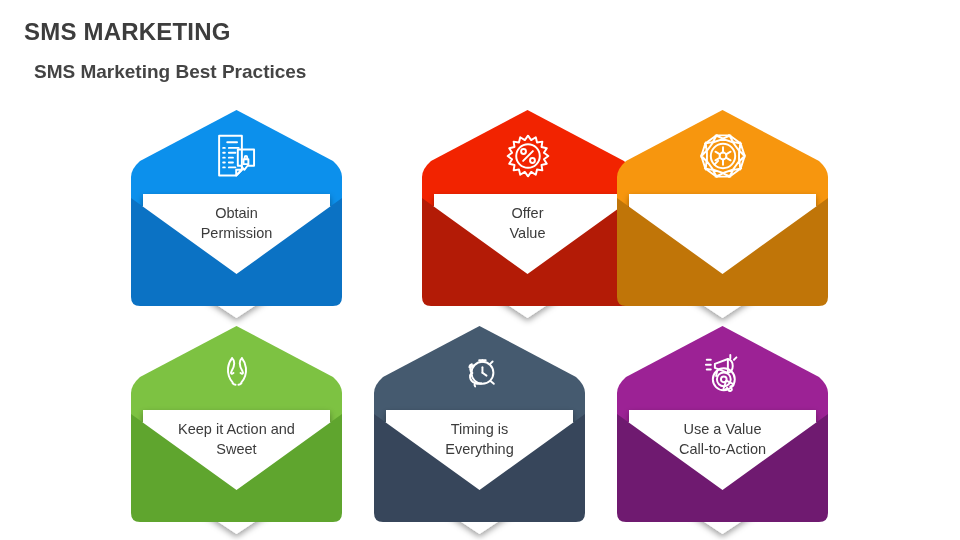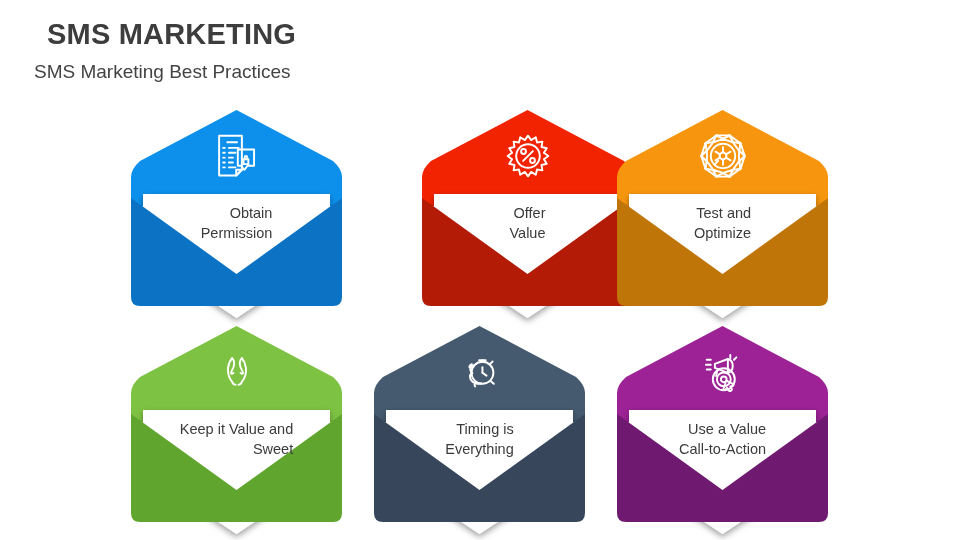--- a/index.html
+++ b/index.html
@@ -12,34 +12,34 @@
     height: 540px;
     position: relative;
     overflow: hidden;
     font-family: "Liberation Sans", sans-serif;
     -webkit-font-smoothing: antialiased;
   }
 
   
   #slide-title {
     position: absolute;
-    left: 47px;
+    left: 24px;
     top: 18px;
-    font-size: 29px;
+    font-size: 24px;
     font-weight: bold;
     letter-spacing: 0.2px;
     color: #3d3d3d;
     white-space: nowrap;
   }
   #slide-subtitle {
     position: absolute;
     left: 34px;
     top: 61px;
     font-size: 19px;
-    font-weight: normal;
+    font-weight: bold;
     color: #444444;
     white-space: nowrap;
   }
 
   
   #card-grid {
     position: absolute;
     left: 0;
     top: 0;
     width: 960px;
@@ -82,21 +82,21 @@
   .card-label {
     position: absolute;
     left: 14px;
     width: 183px;
     top: 86px;
     height: 54px;
     display: flex;
     flex-direction: column;
     align-items: center;
     justify-content: center;
-    text-align: right;
+    text-align: center;
     font-size: 14.5px;
     line-height: 20px;
     color: #3b3b3b;
     white-space: pre-line;
   }
 </style>
 </head>
 <body style="background: rgb(255, 255, 255);">
 
 <div>
@@ -172,22 +172,20 @@
         <circle fill="none" stroke="#ffffff" stroke-width="2.4" stroke-linecap="round" stroke-linejoin="round" cx="32" cy="32" r="4.2"></circle>
         <path fill="none" stroke="#ffffff" stroke-width="2.4" stroke-linecap="round" stroke-linejoin="round" d="M32 27.8 v-6.5"></path>
         <path fill="none" stroke="#ffffff" stroke-width="2.4" stroke-linecap="round" stroke-linejoin="round" d="M28.3 30 l-5.6 -3.3"></path>
         <path fill="none" stroke="#ffffff" stroke-width="2.4" stroke-linecap="round" stroke-linejoin="round" d="M28.3 34 l-5.6 3.3"></path>
         <path fill="none" stroke="#ffffff" stroke-width="2.4" stroke-linecap="round" stroke-linejoin="round" d="M35.7 30 l5.6 -3.3"></path>
         <path fill="none" stroke="#ffffff" stroke-width="2.4" stroke-linecap="round" stroke-linejoin="round" d="M35.7 34 l5.6 3.3"></path>
         <path fill="none" stroke="#ffffff" stroke-width="2.4" stroke-linecap="round" stroke-linejoin="round" d="M32 36.2 v6.5"></path>
         <path fill="none" stroke="#ffffff" stroke-width="2.4" stroke-linecap="round" stroke-linejoin="round" d="M26 38 l-4.5 4.5"></path>
         </svg>
      </div>
-      <div class="card-label">Test and
-Optimize</div>
     </div>
     <div class="env-card" style="left: 131px; top: 326px;">
   <svg class="card-svg" viewBox="0 0 211 196" xmlns="http://www.w3.org/2000/svg">
     <defs>
       <filter id="sh_g_keep-it-short-and-sweet" x="-30%" y="-30%" width="160%" height="160%">
         <feDropShadow dx="0" dy="3" stdDeviation="3.2" flood-color="#000000" flood-opacity="0.38"></feDropShadow>
       </filter>
     </defs>
     <path d="M 105.5 0 L 202 51 Q 211 59 211 67 L 211 96 L 0 96 L 0 67 Q 0 59 9 51 Z" fill="#7DC242"></path>
     <path d="M 12 84 L 199 84 L 199 146 L 105.5 208 L 12 146 Z" fill="#ffffff" filter="url(#sh_g_keep-it-short-and-sweet)"></path>
@@ -196,21 +194,21 @@
       <div class="card-icon">
        <svg viewBox="0 0 64 64" xmlns="http://www.w3.org/2000/svg">
         <path fill="none" stroke="#ffffff" stroke-width="2.4" stroke-linecap="round" stroke-linejoin="round" d="M26 15 c-2.5 3 -4.5 7.5 -5 12 c-0.4 3.6 0 7 1 10 c1 3 2.6 5.8 4.6 7.8"></path>
         <path fill="none" stroke="#ffffff" stroke-width="2.4" stroke-linecap="round" stroke-linejoin="round" d="M26 15 c1.6 1.4 2.6 3.6 2.6 6.2 c0 4 -1.6 7 -3.2 9.6 c-0.8 1.3 -1.1 2.3 -0.3 3 c0.8 0.7 1.9 0.2 2.6 -0.6"></path>
         <path fill="none" stroke="#ffffff" stroke-width="2.4" stroke-linecap="round" stroke-linejoin="round" d="M26.6 45.8 c1.2 1.2 2.4 1.8 3.6 1.8"></path>
         <path fill="none" stroke="#ffffff" stroke-width="2.4" stroke-linecap="round" stroke-linejoin="round" d="M38 15 c2.5 3 4.5 7.5 5 12 c0.4 3.6 0 7 -1 10 c-1 3 -2.6 5.8 -4.6 7.8"></path>
         <path fill="none" stroke="#ffffff" stroke-width="2.4" stroke-linecap="round" stroke-linejoin="round" d="M38 15 c-1.6 1.4 -2.6 3.6 -2.6 6.2 c0 4 1.6 7 3.2 9.6 c0.8 1.3 1.1 2.3 0.3 3 c-0.8 0.7 -1.9 0.2 -2.6 -0.6"></path>
         <path fill="none" stroke="#ffffff" stroke-width="2.4" stroke-linecap="round" stroke-linejoin="round" d="M37.4 45.8 c-1.2 1.2 -2.4 1.8 -3.6 1.8"></path>
         </svg>
      </div>
-      <div class="card-label">Keep it Value and
+      <div class="card-label">Keep it Action and
 Sweet</div>
     </div>
     <div class="env-card" style="left: 374px; top: 326px;">
   <svg class="card-svg" viewBox="0 0 211 196" xmlns="http://www.w3.org/2000/svg">
     <defs>
       <filter id="sh_g_timing-is-everything" x="-30%" y="-30%" width="160%" height="160%">
         <feDropShadow dx="0" dy="3" stdDeviation="3.2" flood-color="#000000" flood-opacity="0.38"></feDropShadow>
       </filter>
     </defs>
     <path d="M 105.5 0 L 202 51 Q 211 59 211 67 L 211 96 L 0 96 L 0 67 Q 0 59 9 51 Z" fill="#455A6F"></path>

